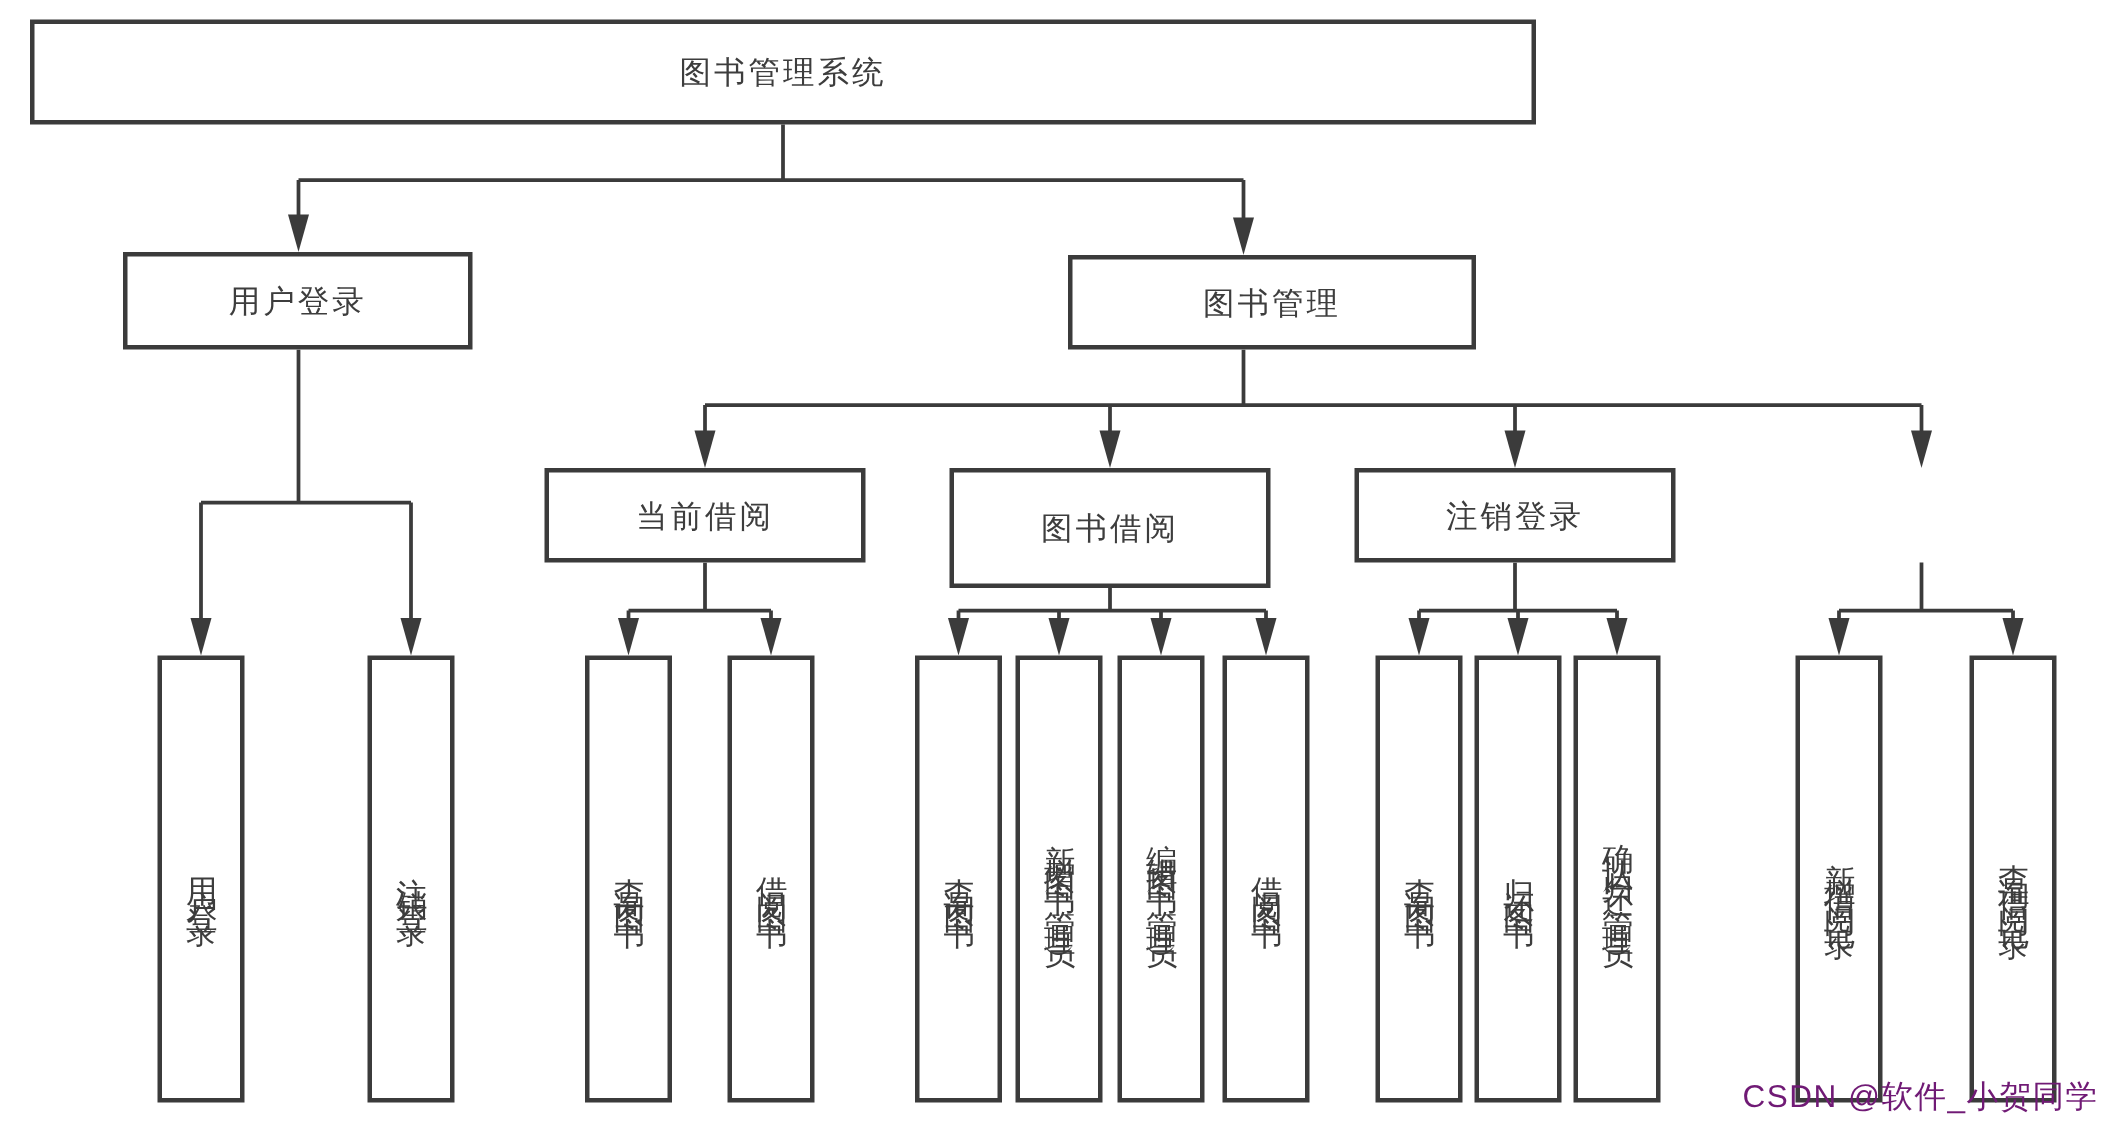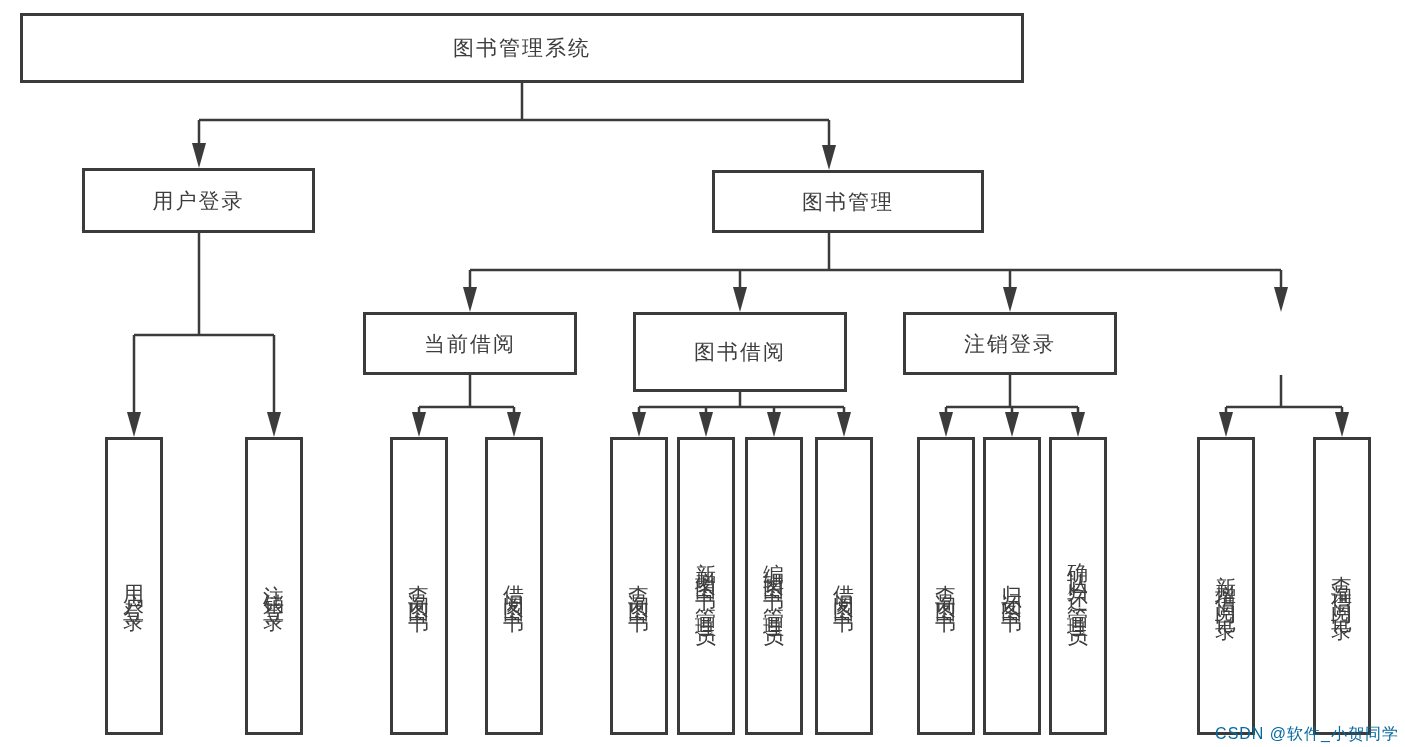--- a/index.html
+++ b/index.html
@@ -49,22 +49,22 @@
   .n-l8 {left:815px;}
   .n-l9 {left:917px;}
   .n-l10{left:983px;}
   .n-l11{left:1049px;}
   .n-l12{left:1197px;}
   .n-l13{left:1313px;}
   .n-l6,.n-l7,.n-l11{letter-spacing:5px;}
   .watermark{
     position:absolute;
     right:6px;bottom:2px;
-    color:#0369a1;
-    font-size:16px;
+    color:#701a75;
+    font-size:21px;
     letter-spacing:1px;
   }
 </style>
 </head>
 <body>
 
 <div class="canvas">
 
   <svg class="connectors" viewBox="0 0 1405 747" xmlns="http://www.w3.org/2000/svg">
     <g stroke="#3b3b3b" stroke-width="2.5" fill="none">

